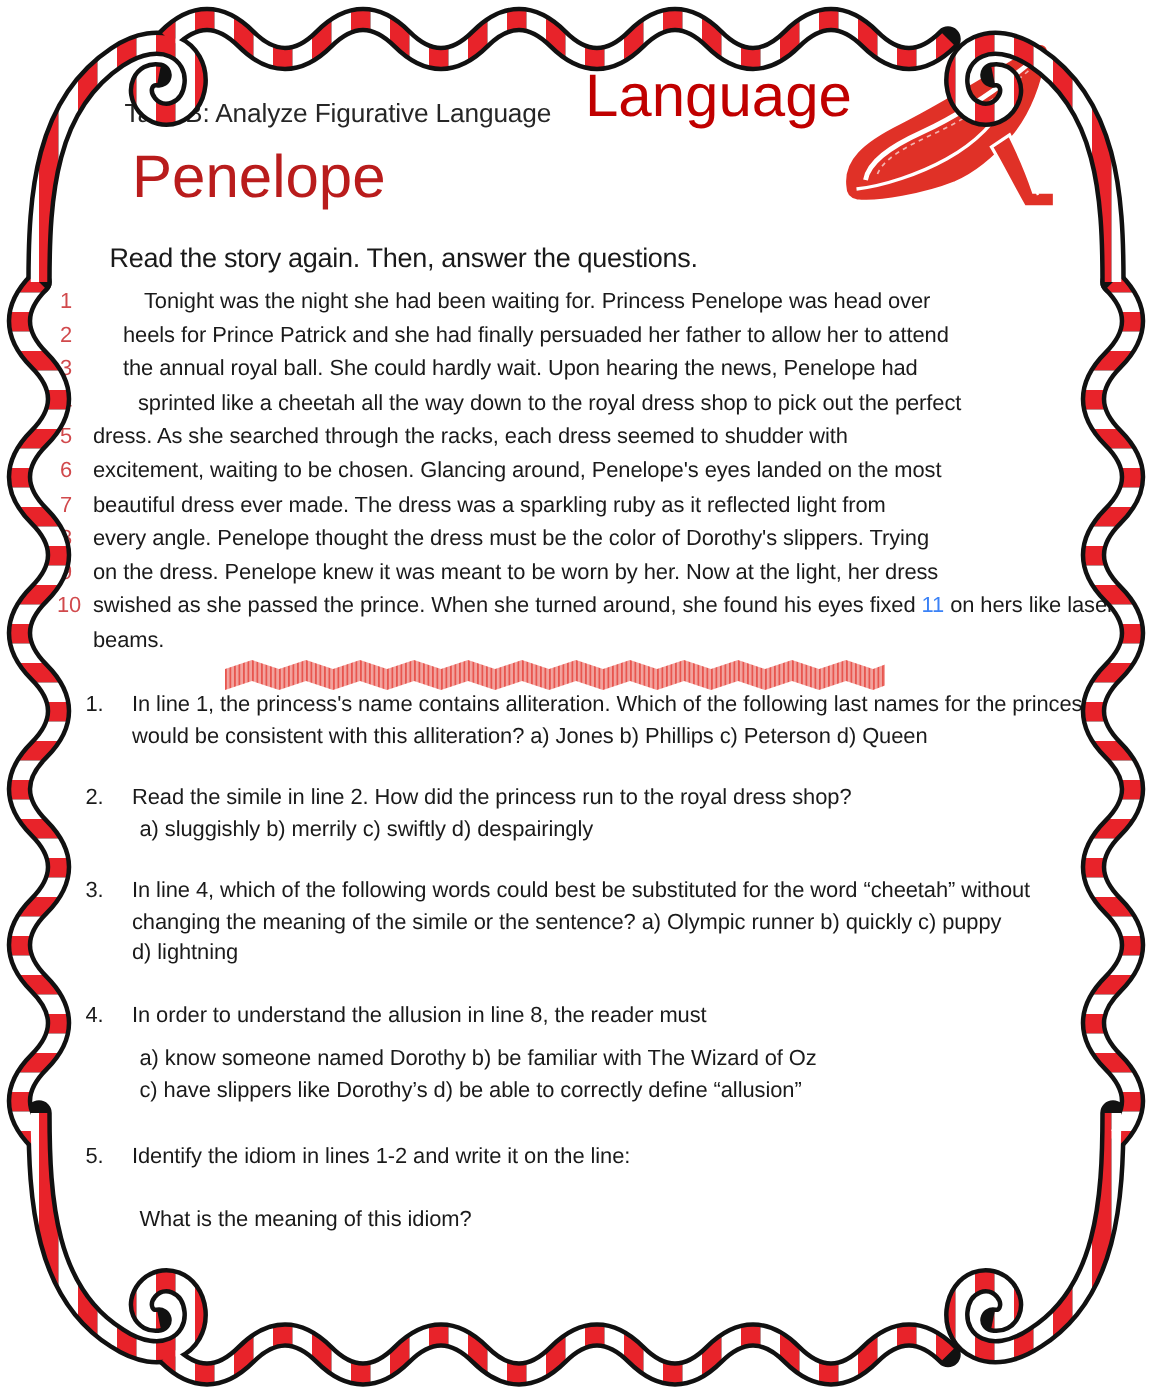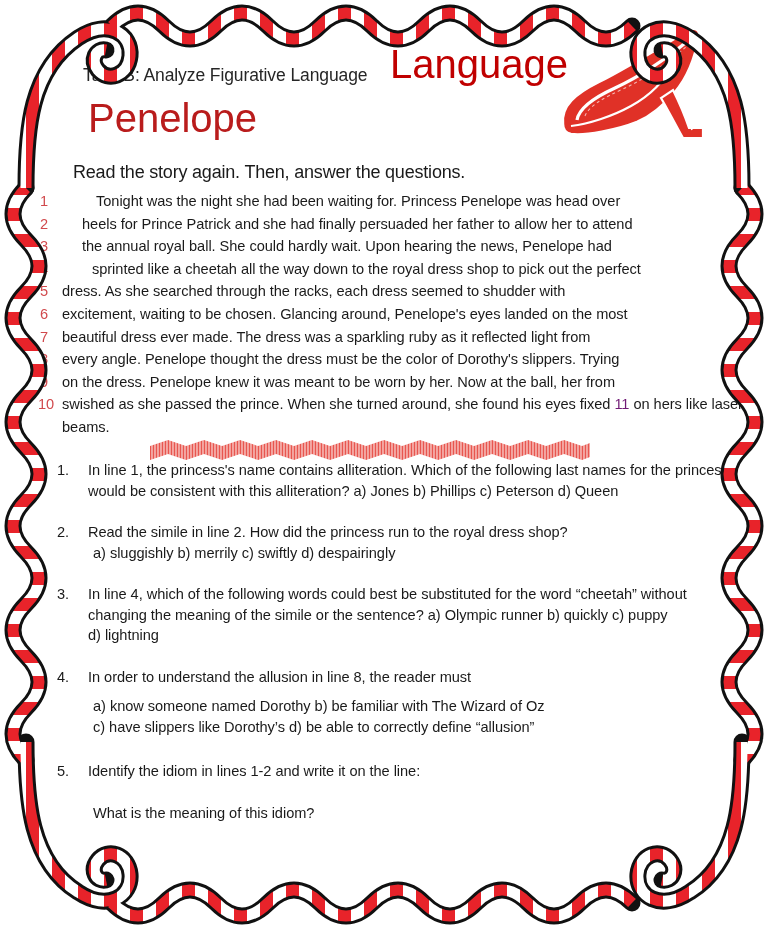--- a/index.html
+++ b/index.html
@@ -51,21 +51,21 @@
     font-size:14.6px;color:#1a1a1a;white-space:nowrap;
     letter-spacing:-0.05px;
   }
   .ln{
     position:absolute;left:0px;top:1px;width:24px;
     text-align:left;color:#D1494C;font-size:14.6px;
   }
   .ln.w2{left:-2px;}
   .lt{position:absolute;top:1px;}
 
-  .red-inline{color:#701a75;margin-top:36px;}
+  .red-inline{color:#3b82f6;margin-top:36px;}
 
   
   .divider{position:absolute;left:110px;top:420px;width:440px;height:24px;}
   .divider svg{display:block;width:100%;height:100%;}
 
   
   .questions{position:absolute;left:0px;top:440px;width:688px;}
   .q{position:relative;margin-bottom:0px;}
   .q-row{position:relative;font-size:14.6px;color:#1a1a1a;line-height:20.5px;letter-spacing:-0.05px;white-space:nowrap;}
   .q-num{position:absolute;left:17px;top:0;width:20px;font-size:14.6px;color:#1a1a1a;}
@@ -225,21 +225,21 @@
         <span class="lt" style="left:22px">beautiful dress ever made. The dress was a sparkling ruby as it reflected light from</span>
       </div>
 
       <div class="story-line">
         <span class="ln">8</span>
         <span class="lt" style="left:22px">every angle. Penelope thought the dress must be the color of Dorothy's slippers. Trying</span>
       </div>
 
       <div class="story-line">
         <span class="ln">9</span>
-        <span class="lt" style="left:22px">on the dress. Penelope knew it was meant to be worn by her.  Now at the ball, her from</span>
+        <span class="lt" style="left:22px">on the dress. Penelope knew it was meant to be worn by her.  Now at the light, her dress</span>
       </div>
 
       <div class="story-line">
         <span class="ln w2">10</span>
         <span class="lt" style="left:22px"><span>swished as she passed the prince. When she turned around, she found his eyes fixed </span><span class="red-inline">11</span><span> on hers like laser</span></span>
       </div>
 
       <div class="story-line">
         <span class="lt" style="left:22px">beams.</span>
       </div>

